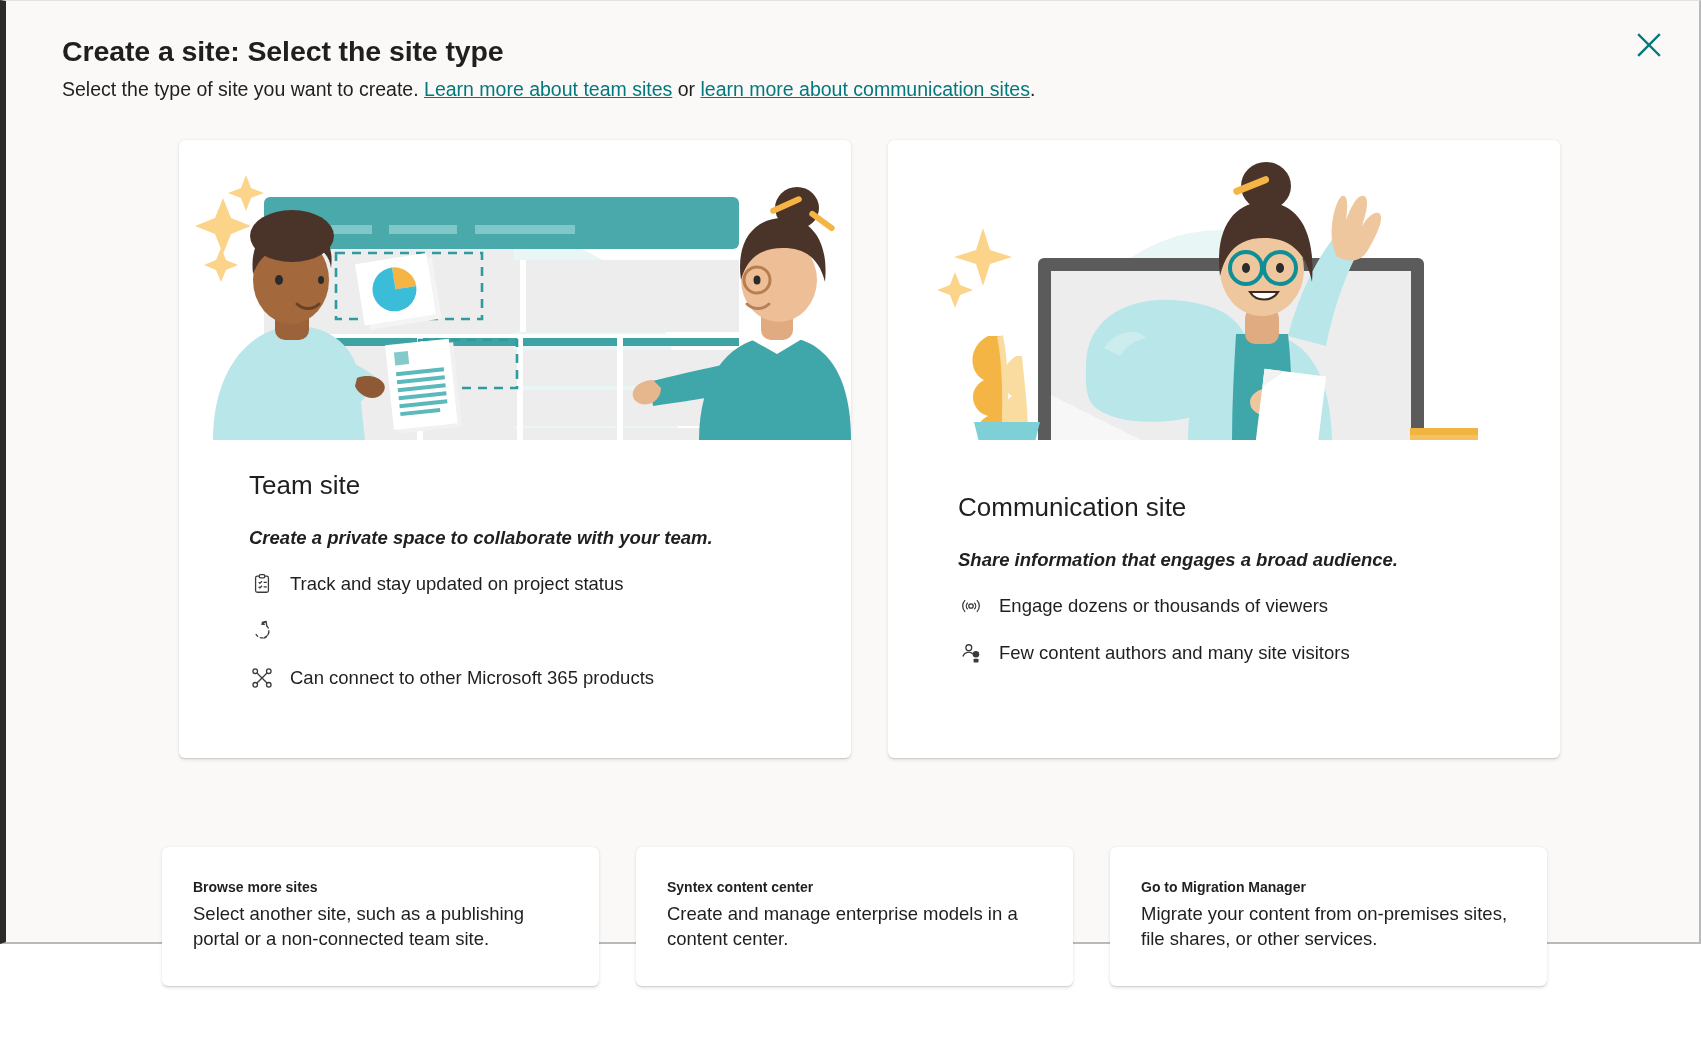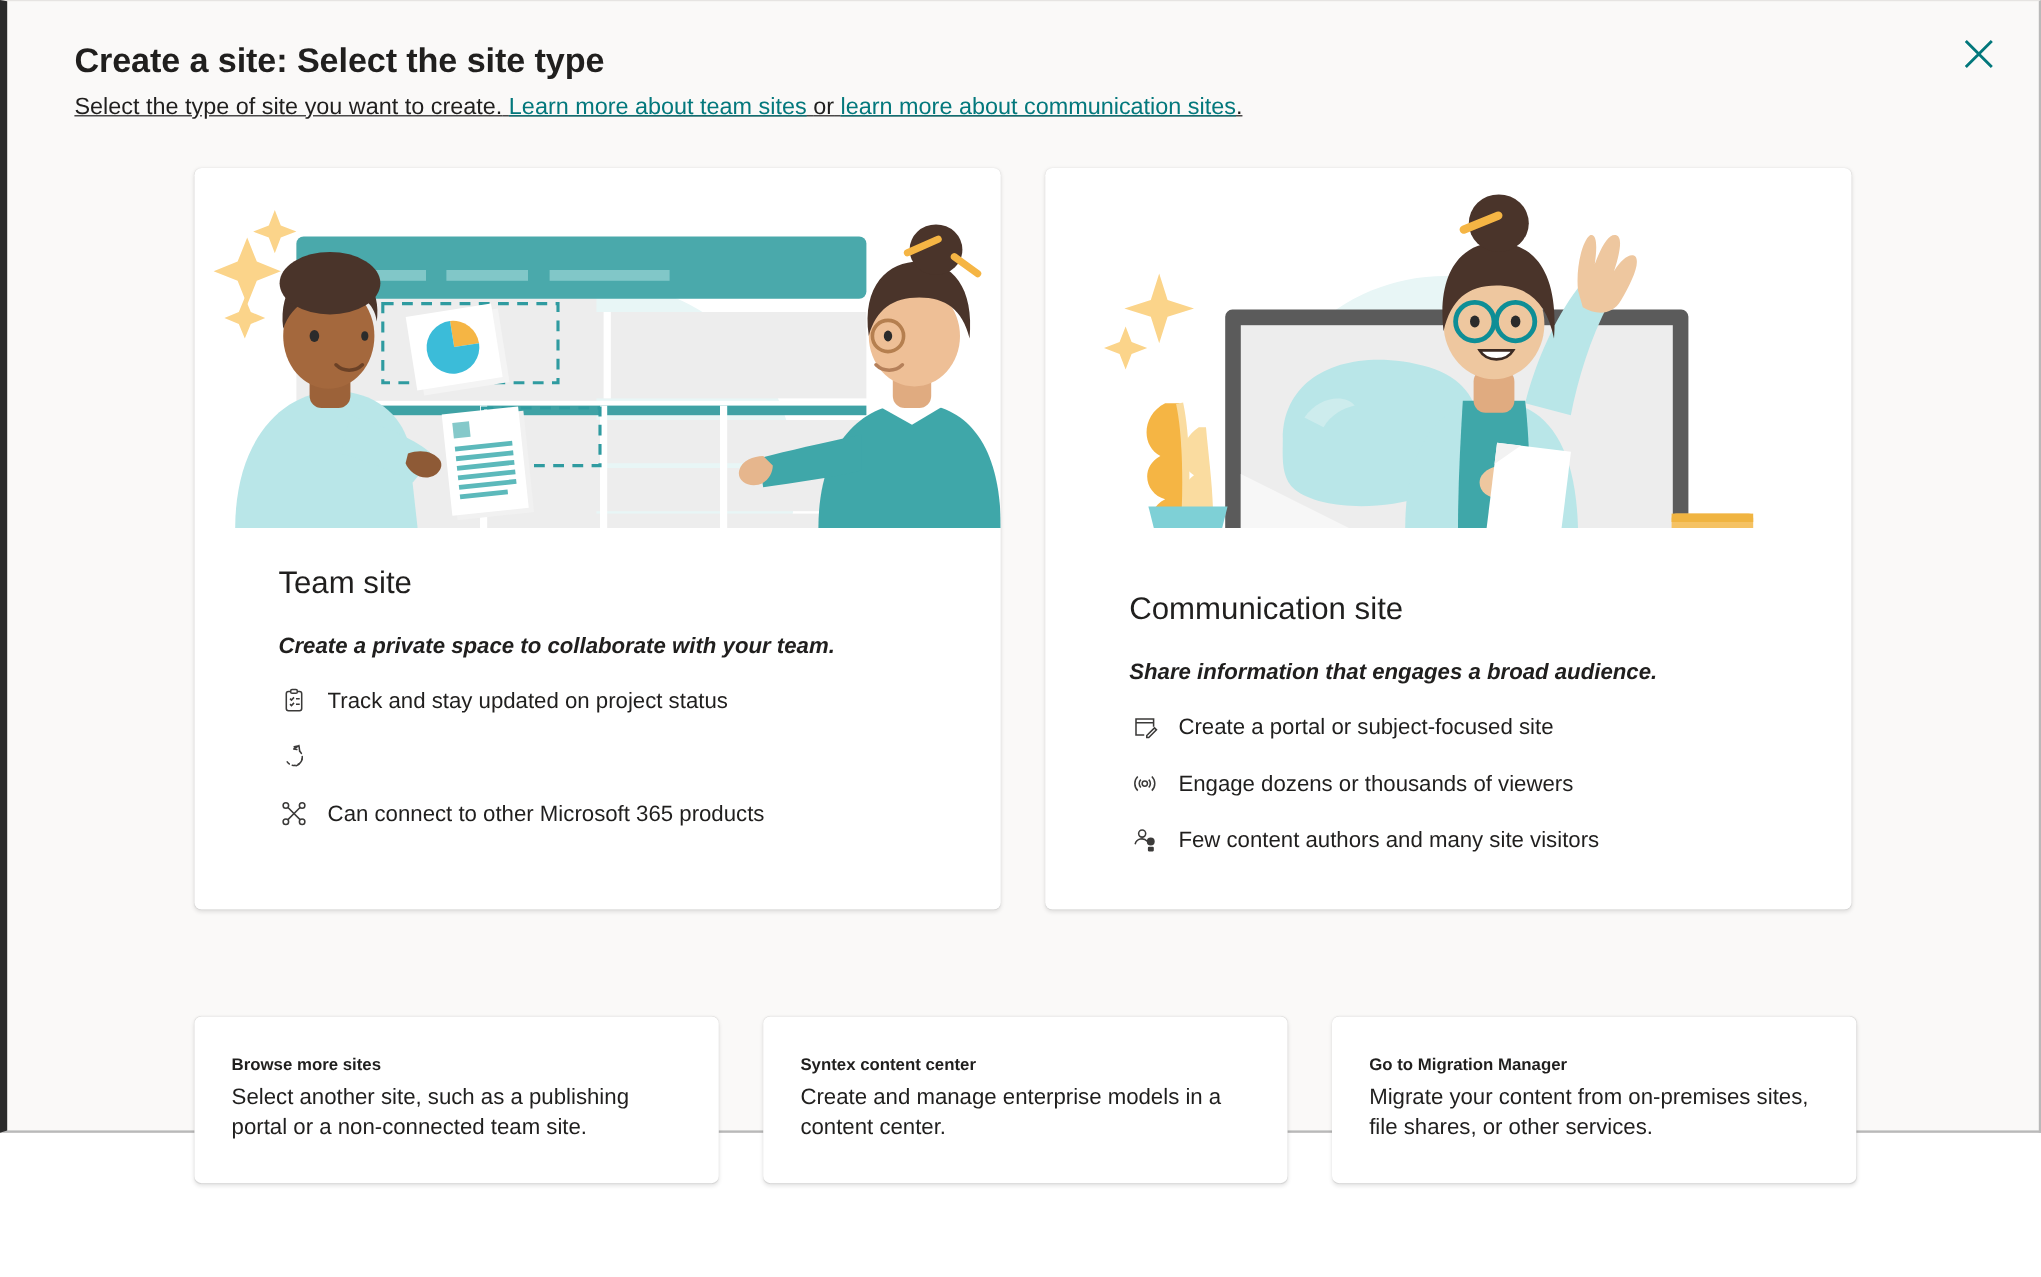--- a/index.html
+++ b/index.html
@@ -20,30 +20,29 @@
   }
   
   .header{position:absolute;left:56px;top:34px;}
   .title{
     font-size:28.5px;font-weight:bold;color:#201f1e;letter-spacing:-0.1px;
     margin:0;line-height:1.15;
   }
   .subtitle{
     font-size:19.5px;color:#201f1e;margin:9px 0 0 0;line-height:1.3;
     white-space:nowrap;
-    text-decoration:underline;
   }
   .link{color:#03787c;text-decoration:underline;cursor:pointer;}
   .closebtn{
     position:absolute;right:28px;top:22px;width:44px;height:44px;
     display:flex;align-items:center;justify-content:center;
     cursor:pointer;background:transparent;border:none;
   }
   
-  .cards{position:absolute;left:156px;top:139px;display:flex;gap:37px;}
+  .cards{position:absolute;left:173px;top:139px;display:flex;gap:37px;}
   .bigcard{
     width:672px;height:618px;background:#ffffff;border-radius:6px;
     box-shadow:0 1.6px 3.6px rgba(0,0,0,.11),0 .3px .9px rgba(0,0,0,.10);
     box-sizing:border-box;position:relative;cursor:pointer;overflow:hidden;
   }
   .illo{position:absolute;left:0;top:0;width:672px;height:300px;}
   .bigbody{position:absolute;left:0;right:0;}
   .bigbody.team{top:330px;padding:0 0 0 70px;}
   .bigbody.comm{top:352px;padding:0 0 0 70px;}
   .cardtitle{font-size:26px;color:#201f1e;font-weight:400;margin:0;line-height:1.2;}
@@ -305,30 +304,20 @@
         </svg>
       </div>
 
       <div class="bigbody comm">
         <h2 class="cardtitle">Communication site</h2>
         <p class="cardsub">Share information that engages a broad audience.</p>
         <ul class="feats">
           <li class="feat">
             <span class="featicon">
               <svg width="22" height="22" viewBox="0 0 24 24" fill="none" stroke="#3b3a39" stroke-width="1.4">
-                <path d="M20 11.5 V4.5 H4 V19 H11.5"></path>
-                <path d="M4 8 H20"></path>
-                <path d="M20.8 12.6 l1.8 1.8 l-7 7 H13.8 v-1.8 Z"></path>
-              </svg>
-            </span>
-            <span class="feattext">Create a portal or subject-focused site</span>
-          </li>
-          <li class="feat">
-            <span class="featicon">
-              <svg width="22" height="22" viewBox="0 0 24 24" fill="none" stroke="#3b3a39" stroke-width="1.4">
                 <circle cx="12" cy="12" r="2.4"></circle>
                 <path d="M8.4 15.6 a5.1 5.1 0 0 1 0 -7.2"></path>
                   <path d="M15.6 8.4 a5.1 5.1 0 0 1 0 7.2"></path>
                 <path d="M5.6 18.4 a9 9 0 0 1 0 -12.8"></path>
                   <path d="M18.4 5.6 a9 9 0 0 1 0 12.8"></path>
               </svg>
             </span>
             <span class="feattext">Engage dozens or thousands of viewers</span>
           </li>
           <li class="feat">

